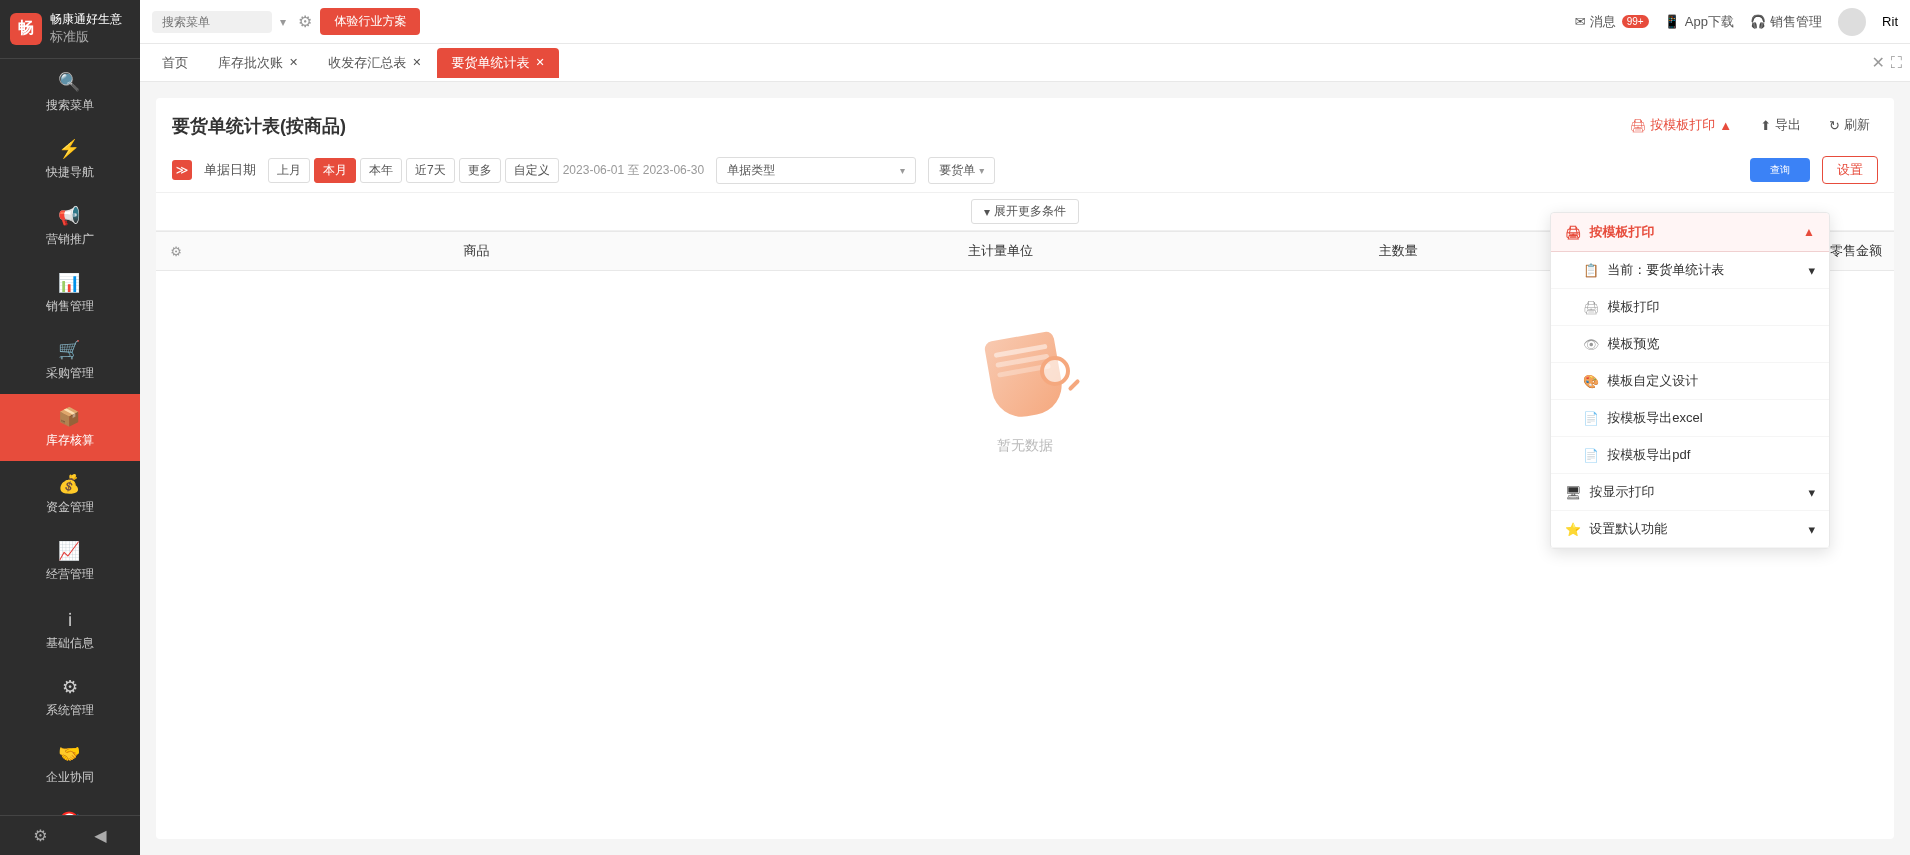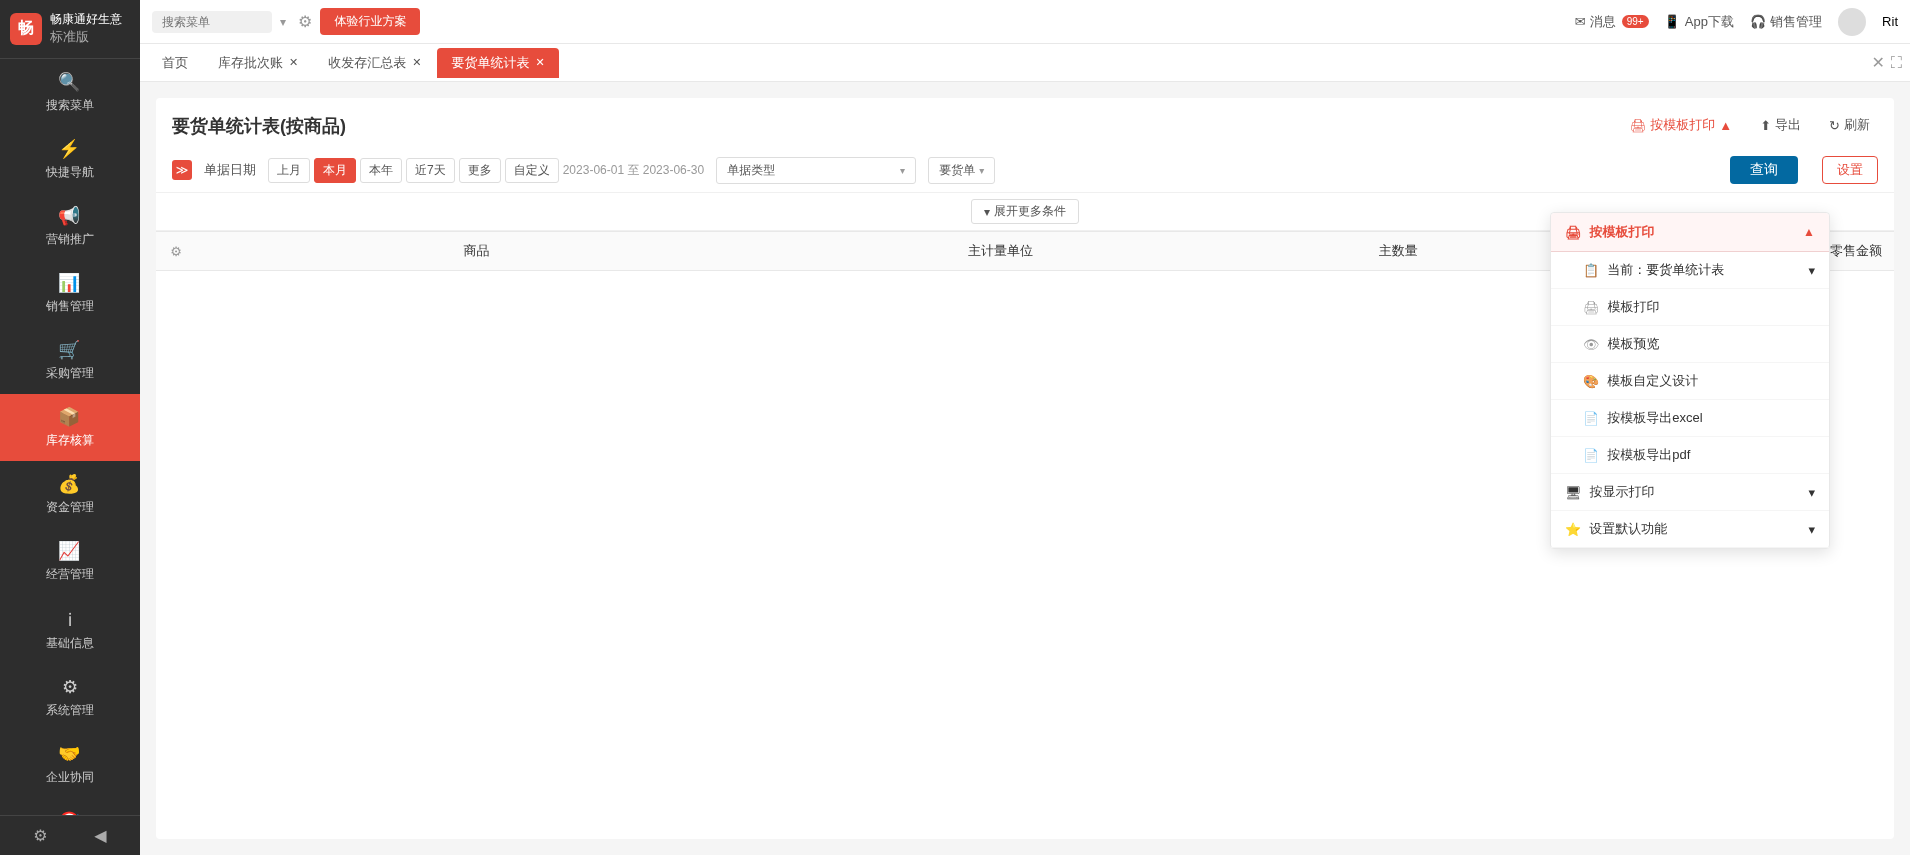--- a/index.html
+++ b/index.html
@@ -238,28 +238,28 @@
     .filter-type-select-arrow { color: #999; font-size: 10px; margin-left: auto; }
     .filter-more-select {
       display: flex; align-items: center; gap: 4px;
       border: 1px solid #ddd; border-radius: 3px;
       padding: 4px 10px;
       background: #fff;
       font-size: 12px; color: #555; cursor: pointer; justify-content: space-between;
     }
     .filter-more-select-arrow { color: #999; font-size: 10px; }
     .query-btn {
-      background: #0369a1; color: #fff;
+      background: #3b82f6; color: #fff;
       border: none; border-radius: 4px;
-      padding: 5px 20px; font-size: 14px; cursor: pointer;
+      padding: 5px 20px; font-size: 10px; cursor: pointer;
     }
     .settings-btn {
       border: 1px solid #e74c3c; color: #e74c3c;
       background: #fff; border-radius: 4px;
-      padding: 4px 14px; font-size: 13px; cursor: pointer; margin-left: 12px;
+      padding: 4px 14px; font-size: 13px; cursor: pointer;
     }
 
     
     .expand-row {
       display: flex; align-items: center; justify-content: center;
       padding: 6px; border-bottom: 1px solid #f0f0f0;
     }
     .expand-btn {
       display: flex; align-items: center; gap: 4px;
       color: #555; font-size: 12px; cursor: pointer;
@@ -508,20 +508,27 @@
               <th>主计量单位</th>
               <th>主数量</th>
               <th>零售金额</th>
             </tr>
           </thead>
           <tbody>
           </tbody>
         </table>
       </div>
 
+      <div class="empty-state">
+        <div class="empty-illustration">
+          <div class="empty-scroll"></div>
+          <div class="empty-magnifier"></div>
+        </div>
+        <span>暂无数据</span>
+      </div>
 
     </div>
 
     <div class="print-dropdown">
       <div class="print-dropdown-header">
         <div class="print-dropdown-header-left">
           <span>🖨</span>
           <span>按模板打印</span>
         </div>
         <span class="print-dropdown-up">▲</span>

